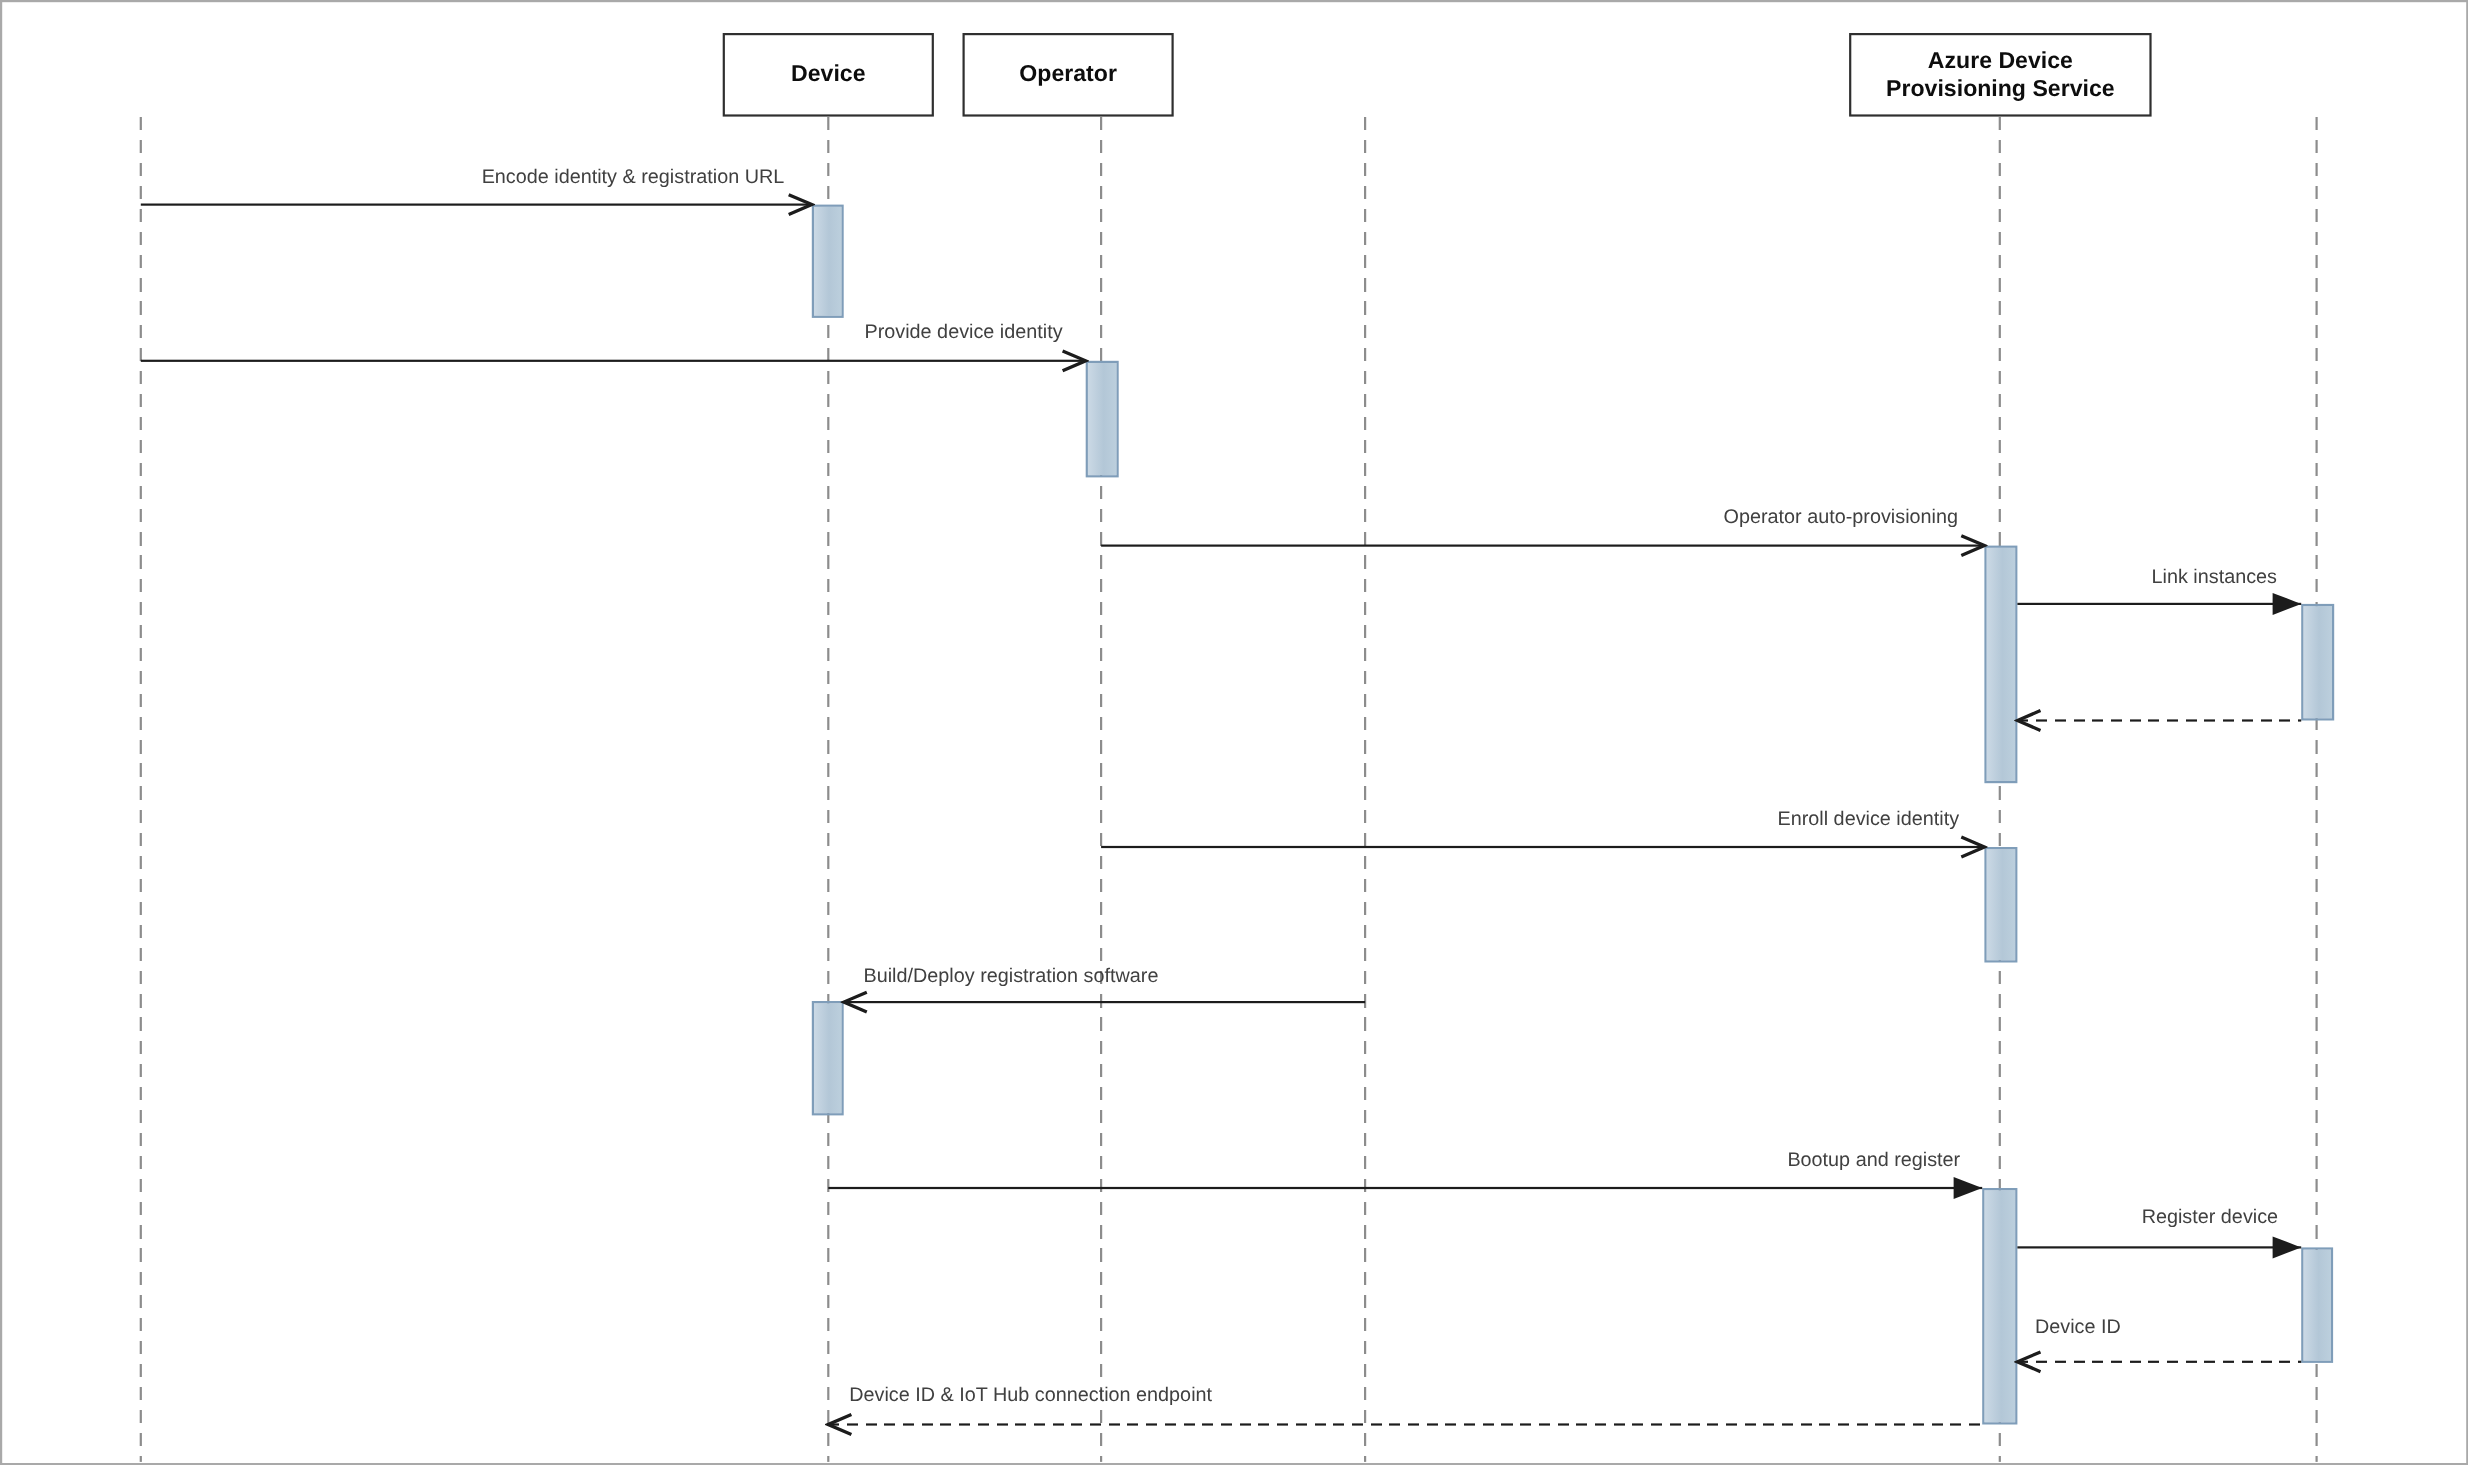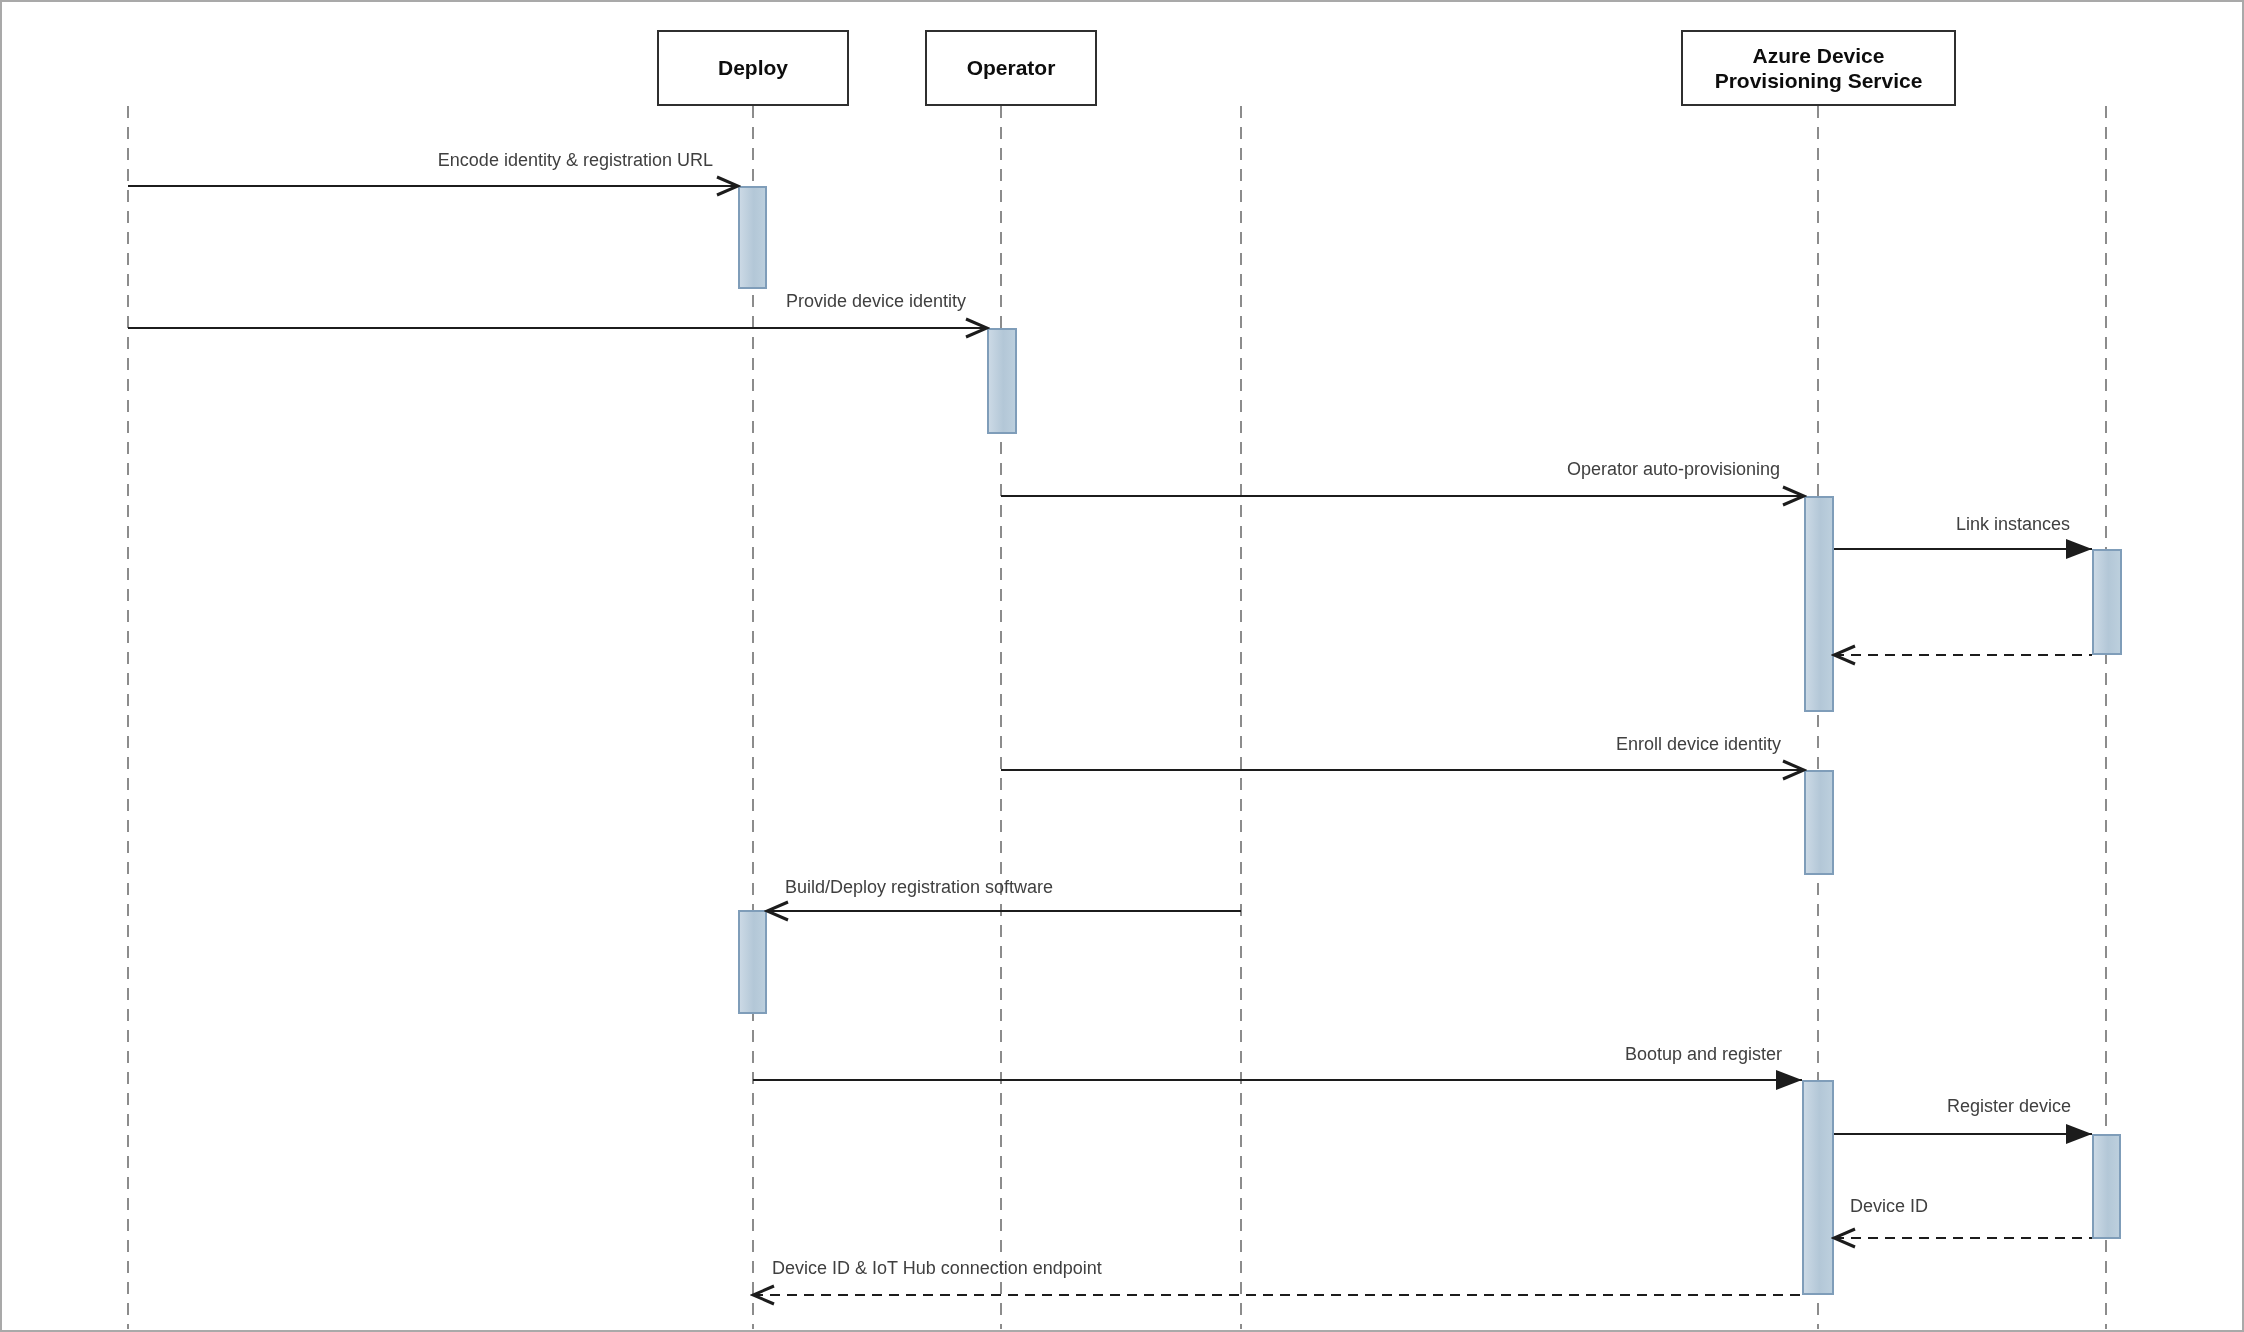--- a/index.html
+++ b/index.html
@@ -38,22 +38,22 @@
 
 <div class="diagram">
 
   <div class="lifeline" style="left:125px"></div>
   <div class="lifeline" style="left:750px"></div>
   <div class="lifeline" style="left:998px"></div>
   <div class="lifeline" style="left:1238px"></div>
   <div class="lifeline" style="left:1815px"></div>
   <div class="lifeline" style="left:2103px"></div>
 
-  <div class="pbox" style="left:655px;width:192px"><span>Deploy</span></div>
-  <div class="pbox" style="left:923px;width:172px"><span>Operator</span></div>
+  <div class="pbox" style="left:655px;width:192px"><span>Device</span></div>
+  <div class="pbox" style="left:873px;width:192px"><span>Operator</span></div>
   <div class="pbox" style="left:1679px;width:275px"><span>Azure Device
 Provisioning Service</span></div>
 
   <div class="bar" style="left:736px;top:184px;width:29px;height:103px"></div>
   <div class="bar" style="left:985px;top:326px;width:30px;height:106px"></div>
   <div class="bar" style="left:1802px;top:494px;width:30px;height:216px"></div>
   <div class="bar" style="left:2090px;top:547px;width:30px;height:106px"></div>
   <div class="bar" style="left:1802px;top:768px;width:30px;height:105px"></div>
   <div class="bar" style="left:736px;top:908px;width:29px;height:104px"></div>
   <div class="bar" style="left:1800px;top:1078px;width:32px;height:215px"></div>

